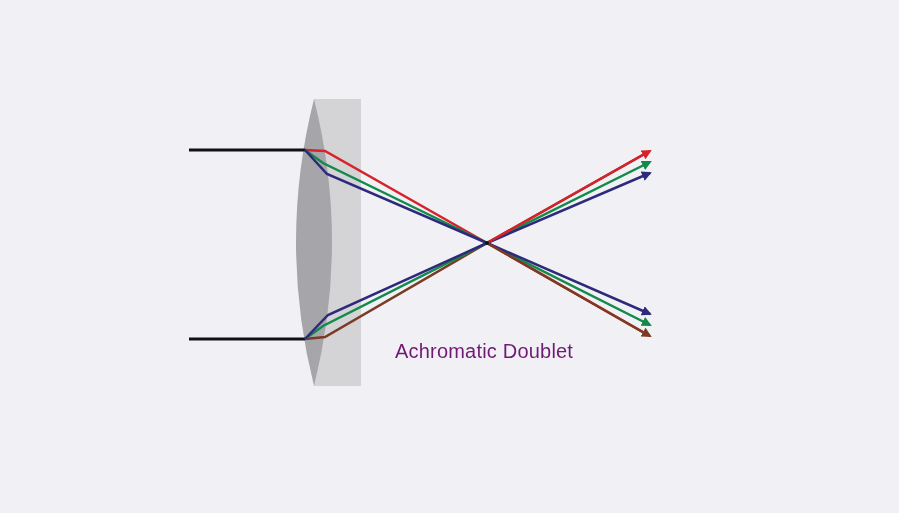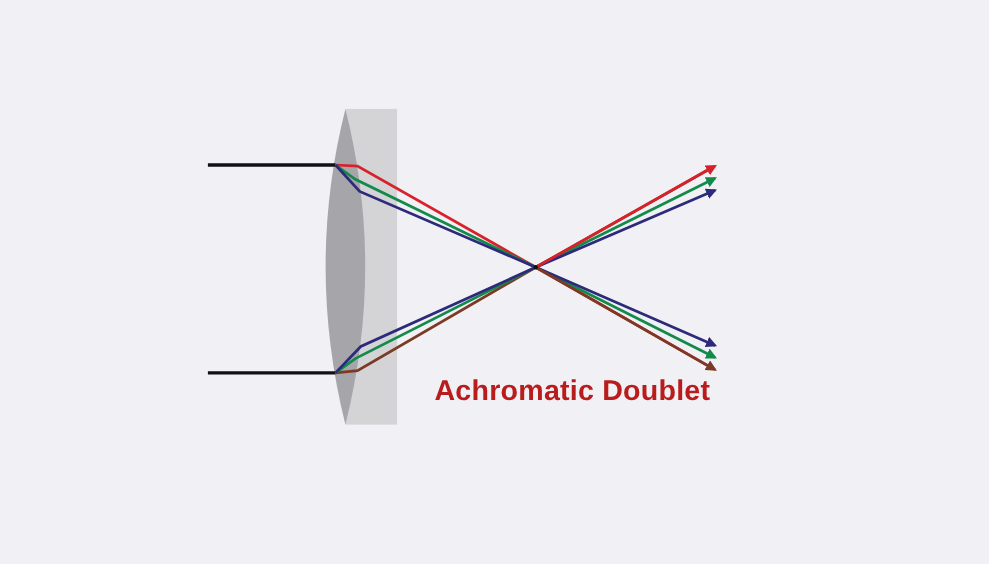--- a/index.html
+++ b/index.html
@@ -6,22 +6,22 @@
     body {
       width: 899px; height: 513px;
       background: #f1f0f4;
       position: relative; overflow: hidden;
       font-family: "Liberation Sans", "DejaVu Sans", sans-serif;
     }
     #diagram { position: absolute; left: 0; top: 0; }
     .caption {
       position: absolute;
       left: 395px; top: 340px;
-      font-size: 26px; font-weight: bold;
-      color: #b91c1c;
+      font-size: 20px; font-weight: normal;
+      color: #701a75;
       letter-spacing: 0.2px;
       white-space: nowrap;
     }
   </style>
 </head>
 <body>
 
 <svg id="diagram" width="899" height="513" viewBox="0 0 899 513" xmlns="http://www.w3.org/2000/svg">
   <defs>
     <marker id="ah-red" markerWidth="10" markerHeight="10" refX="8" refY="5" orient="auto" markerUnits="userSpaceOnUse">

